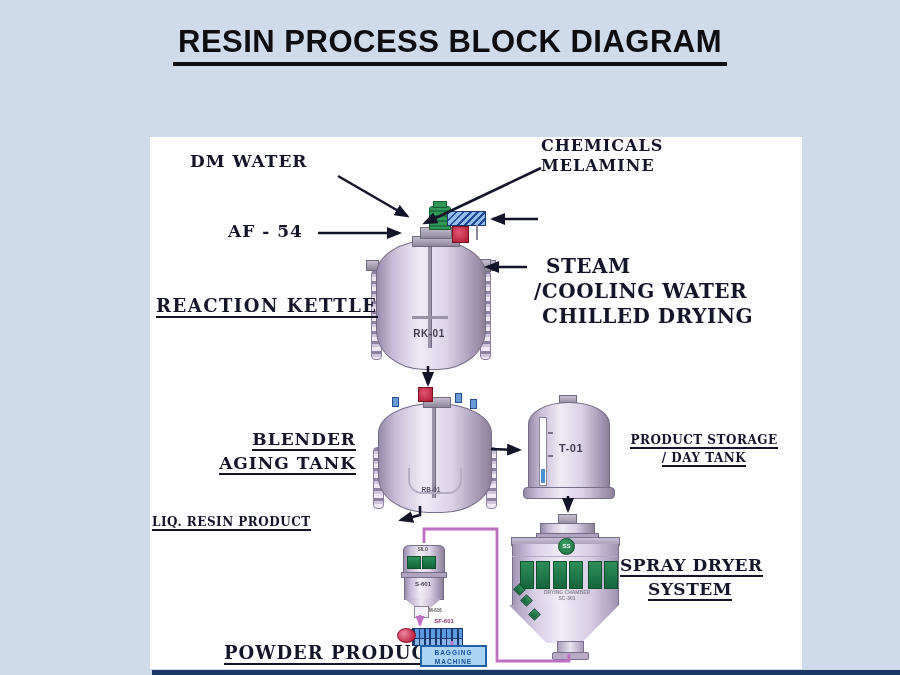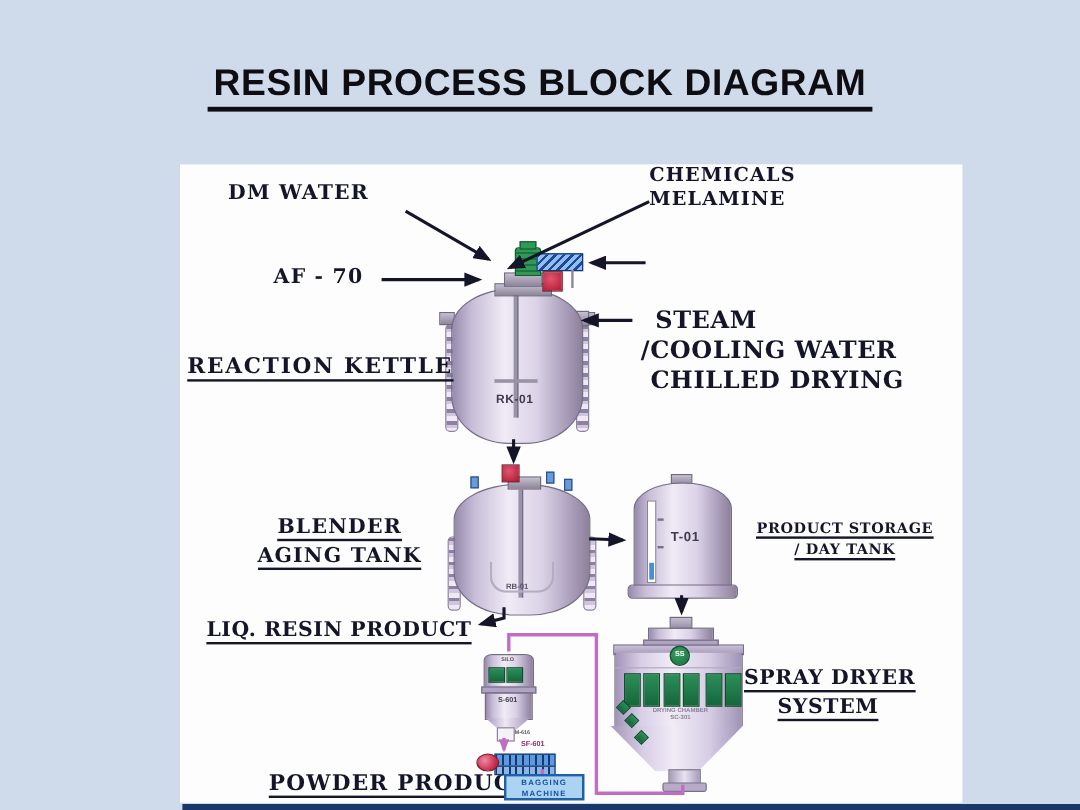--- a/index.html
+++ b/index.html
@@ -2,21 +2,21 @@
 <html><head>
 <meta charset="utf-8">
 <style>
   html,body{margin:0;padding:0;}
   .page{position:relative;width:900px;height:675px;background:#cfdaea;overflow:hidden;
         font-family:"Liberation Sans",sans-serif;}
   .panel{position:absolute;left:150px;top:137px;width:652px;height:532px;background:#fdfdfe;}
   .title-wrap{position:absolute;left:0;top:24px;width:900px;text-align:center;}
   .title-wrap span{display:inline-block;font-family:"Liberation Sans",sans-serif;
         font-weight:800;font-size:31px;letter-spacing:.5px;color:#0d0d12;
-        border-bottom:4px solid #0d0d12;padding:0 5px 2px;margin-top:27px;}
+        border-bottom:4px solid #0d0d12;padding:0 5px 2px;}
   .lbl{position:absolute;font-family:"DejaVu Serif","Liberation Serif",serif;
        font-weight:700;color:#15152a;white-space:nowrap;z-index:4;}
   .ul{display:inline-block;border-bottom:2.5px solid #15152a;padding-bottom:0px;margin-bottom:2px;}
   .wires{position:absolute;left:0;top:0;z-index:5;pointer-events:none;}
   .eq{position:absolute;z-index:3;}
   .vessel{position:absolute;background:linear-gradient(90deg,#978bac 0%,#c8bdd8 15%,#f0ebf6 40%,#dbd2e7 65%,#a79bb8 88%,#8d8199 100%);
           border:1px solid #746d86;}
   .ribs{position:absolute;width:9px;border-radius:4px;z-index:2;
         background:repeating-linear-gradient(180deg,#8d81a2 0 3px,#cfc5dd 3px 6px,#efe9f5 6px 10px);
         border:1px solid #8d81a2;}
@@ -67,44 +67,44 @@
     </g>
   </svg>
 
   <div class="lbl" style="left:190px;top:151px;font-size:17px;letter-spacing:1px">DM WATER</div>
 
   <div class="lbl" style="left:541px;top:136px;font-size:16px;line-height:1.22;letter-spacing:1px">
     <div>CHEMICALS</div>
     <div>MELAMINE</div>
   </div>
 
-  <div class="lbl" style="left:228px;top:221px;font-size:17px;letter-spacing:1px">AF - 70</div>
+  <div class="lbl" style="left:228px;top:221px;font-size:17px;letter-spacing:1px">AF - 54</div>
 
 
   <div class="lbl" style="left:534px;top:254px;font-size:20px;line-height:1.25;letter-spacing:.5px">
     <div style="padding-left:12px">STEAM</div>
     <div>/COOLING WATER</div>
     <div style="padding-left:8px">CHILLED DRYING</div>
   </div>
 
   <div class="lbl" style="left:156px;top:295px;font-size:18px;letter-spacing:1.5px">
     <span class="ul">REACTION KETTLE</span>
   </div>
 
-  <div class="lbl" style="left:210px;top:429px;width:146px;text-align:center;font-size:17px;letter-spacing:1px">
+  <div class="lbl" style="left:210px;top:429px;width:146px;text-align:right;font-size:17px;letter-spacing:1px">
     <span class="ul">BLENDER</span><br>
     <span class="ul">AGING TANK</span>
   </div>
 
   <div class="lbl" style="left:604px;top:433px;width:200px;text-align:center;font-size:12px;letter-spacing:.5px">
     <span class="ul">PRODUCT STORAGE</span><br>
     <span class="ul">/ DAY TANK</span>
   </div>
 
-  <div class="lbl" style="left:172px;top:515px;font-size:17px;letter-spacing:.5px">
+  <div class="lbl" style="left:152px;top:515px;font-size:12px;letter-spacing:.5px">
     <span class="ul">LIQ. RESIN PRODUCT</span>
   </div>
 
   <div class="lbl" style="left:620px;top:555px;width:140px;text-align:center;font-size:17px;letter-spacing:.5px">
     <span class="ul">SPRAY DRYER</span><br>
     <span class="ul">SYSTEM</span>
   </div>
 
   <div class="lbl" style="left:224px;top:642px;font-size:18px;letter-spacing:1px">
     <span class="ul">POWDER PRODUCT</span>

